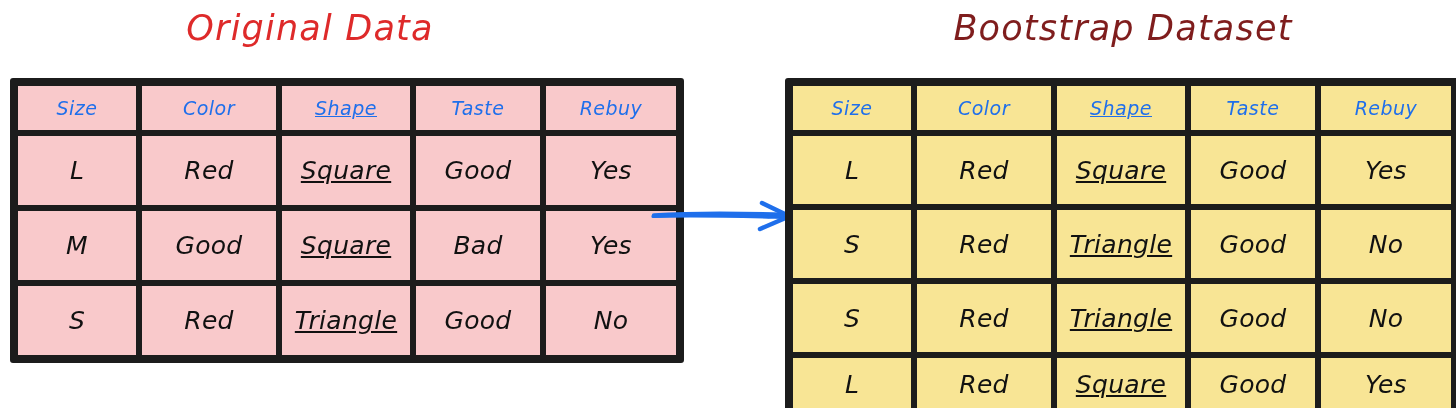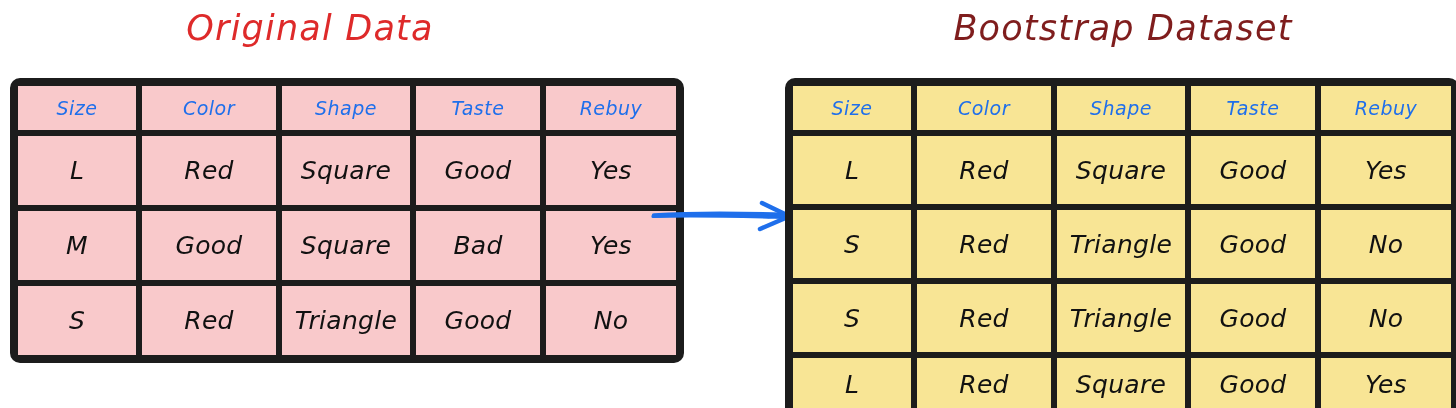--- a/index.html
+++ b/index.html
@@ -39,21 +39,21 @@
   #title-original  { color: #DE2A2A; left: -20px; }
   #title-bootstrap { color: #7f1d1d; left: 12px; }
 
   
   .dtable {
     position: absolute;
     border-collapse: separate;
     border-spacing: 0;
     background: #1c1c1c;
     border: 5px solid #1c1c1c;
-    border-radius: 10px;
+    border-radius: 3px;
     table-layout: fixed;
   }
   #table-original {
     left: 10px;
     top: 78px;
     width: 640px;
   }
   #table-bootstrap {
     left: 19px;
     top: 78px;
@@ -66,21 +66,21 @@
     vertical-align: middle;
     font-family: "DejaVu Sans", sans-serif;
     color: #111111;
     padding: 0;
     overflow: hidden;
   }
 
   
   .col-size   { width: 118px; }
   .col-color  { width: 134px; }
-  .col-shape  { width: 128px; }
+  .col-shape  { width: 128px; text-decoration: underline; }
   .col-taste  { width: 124px; }
   .col-rebuy  { width: 130px; }
 
   
   .hdr-cell {
     height: 44px;
     font-size: 19px;
     color: #1F6FEB !important;
     font-style: italic;
     letter-spacing: 0.5px;

